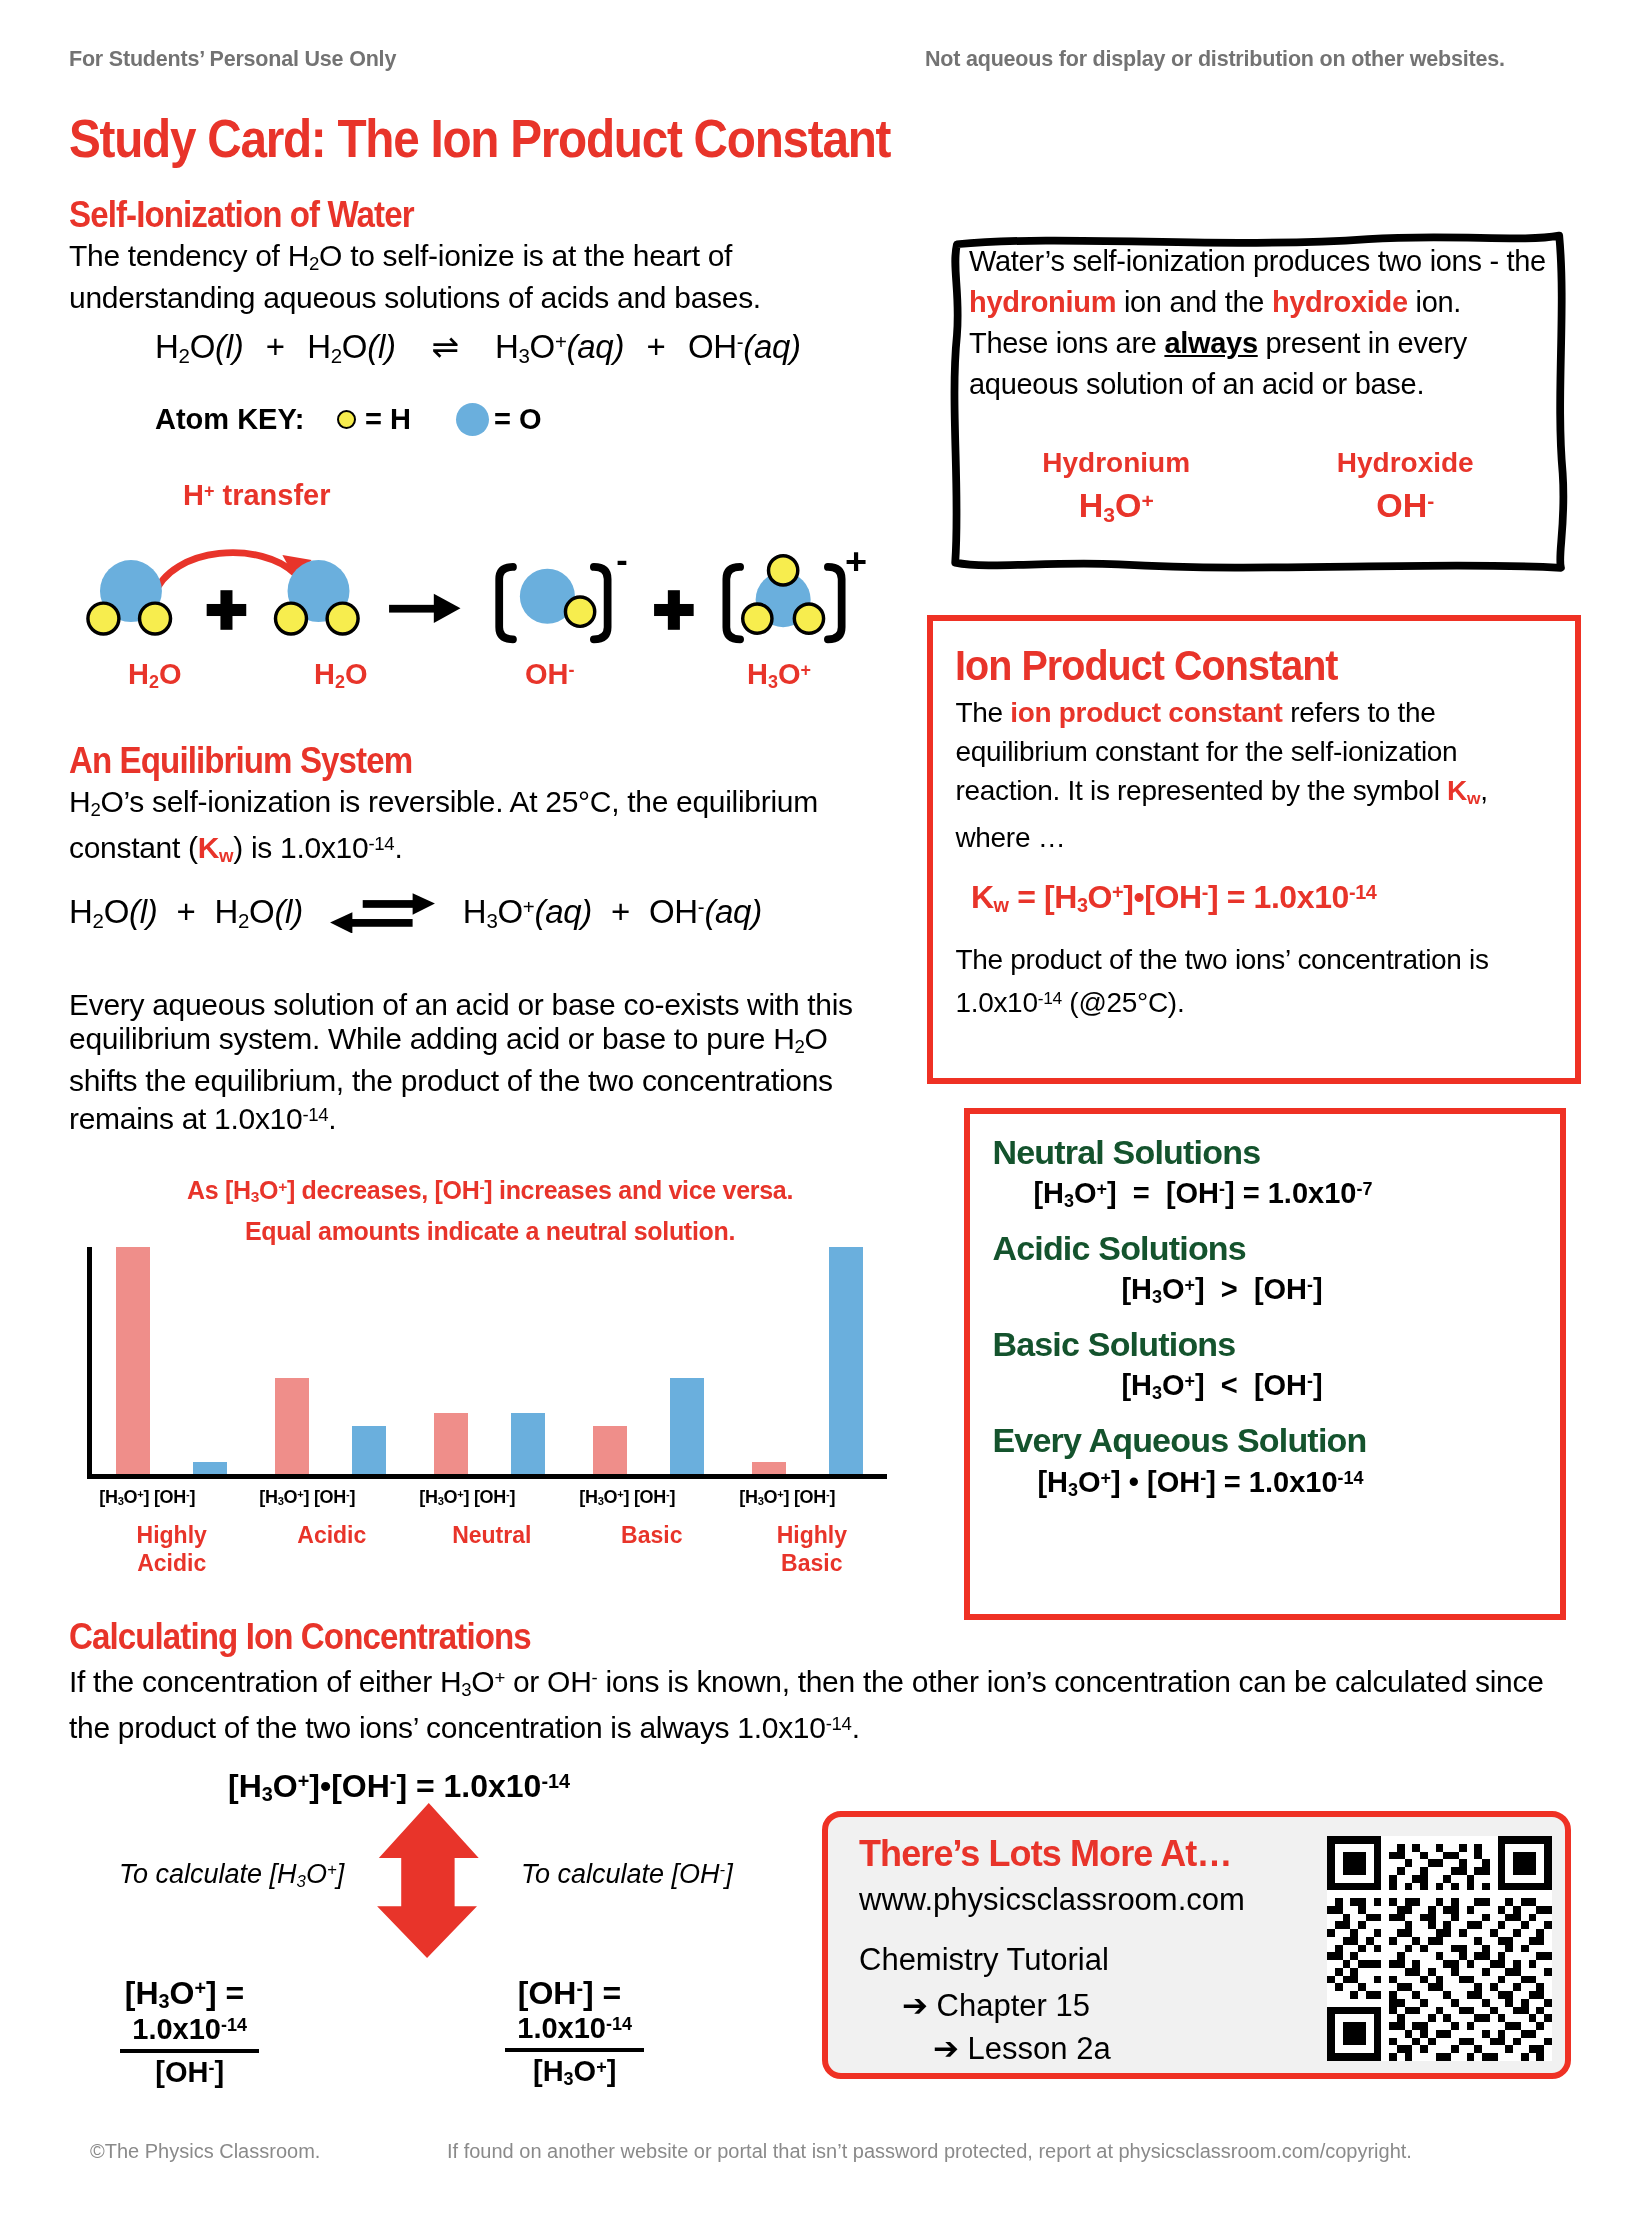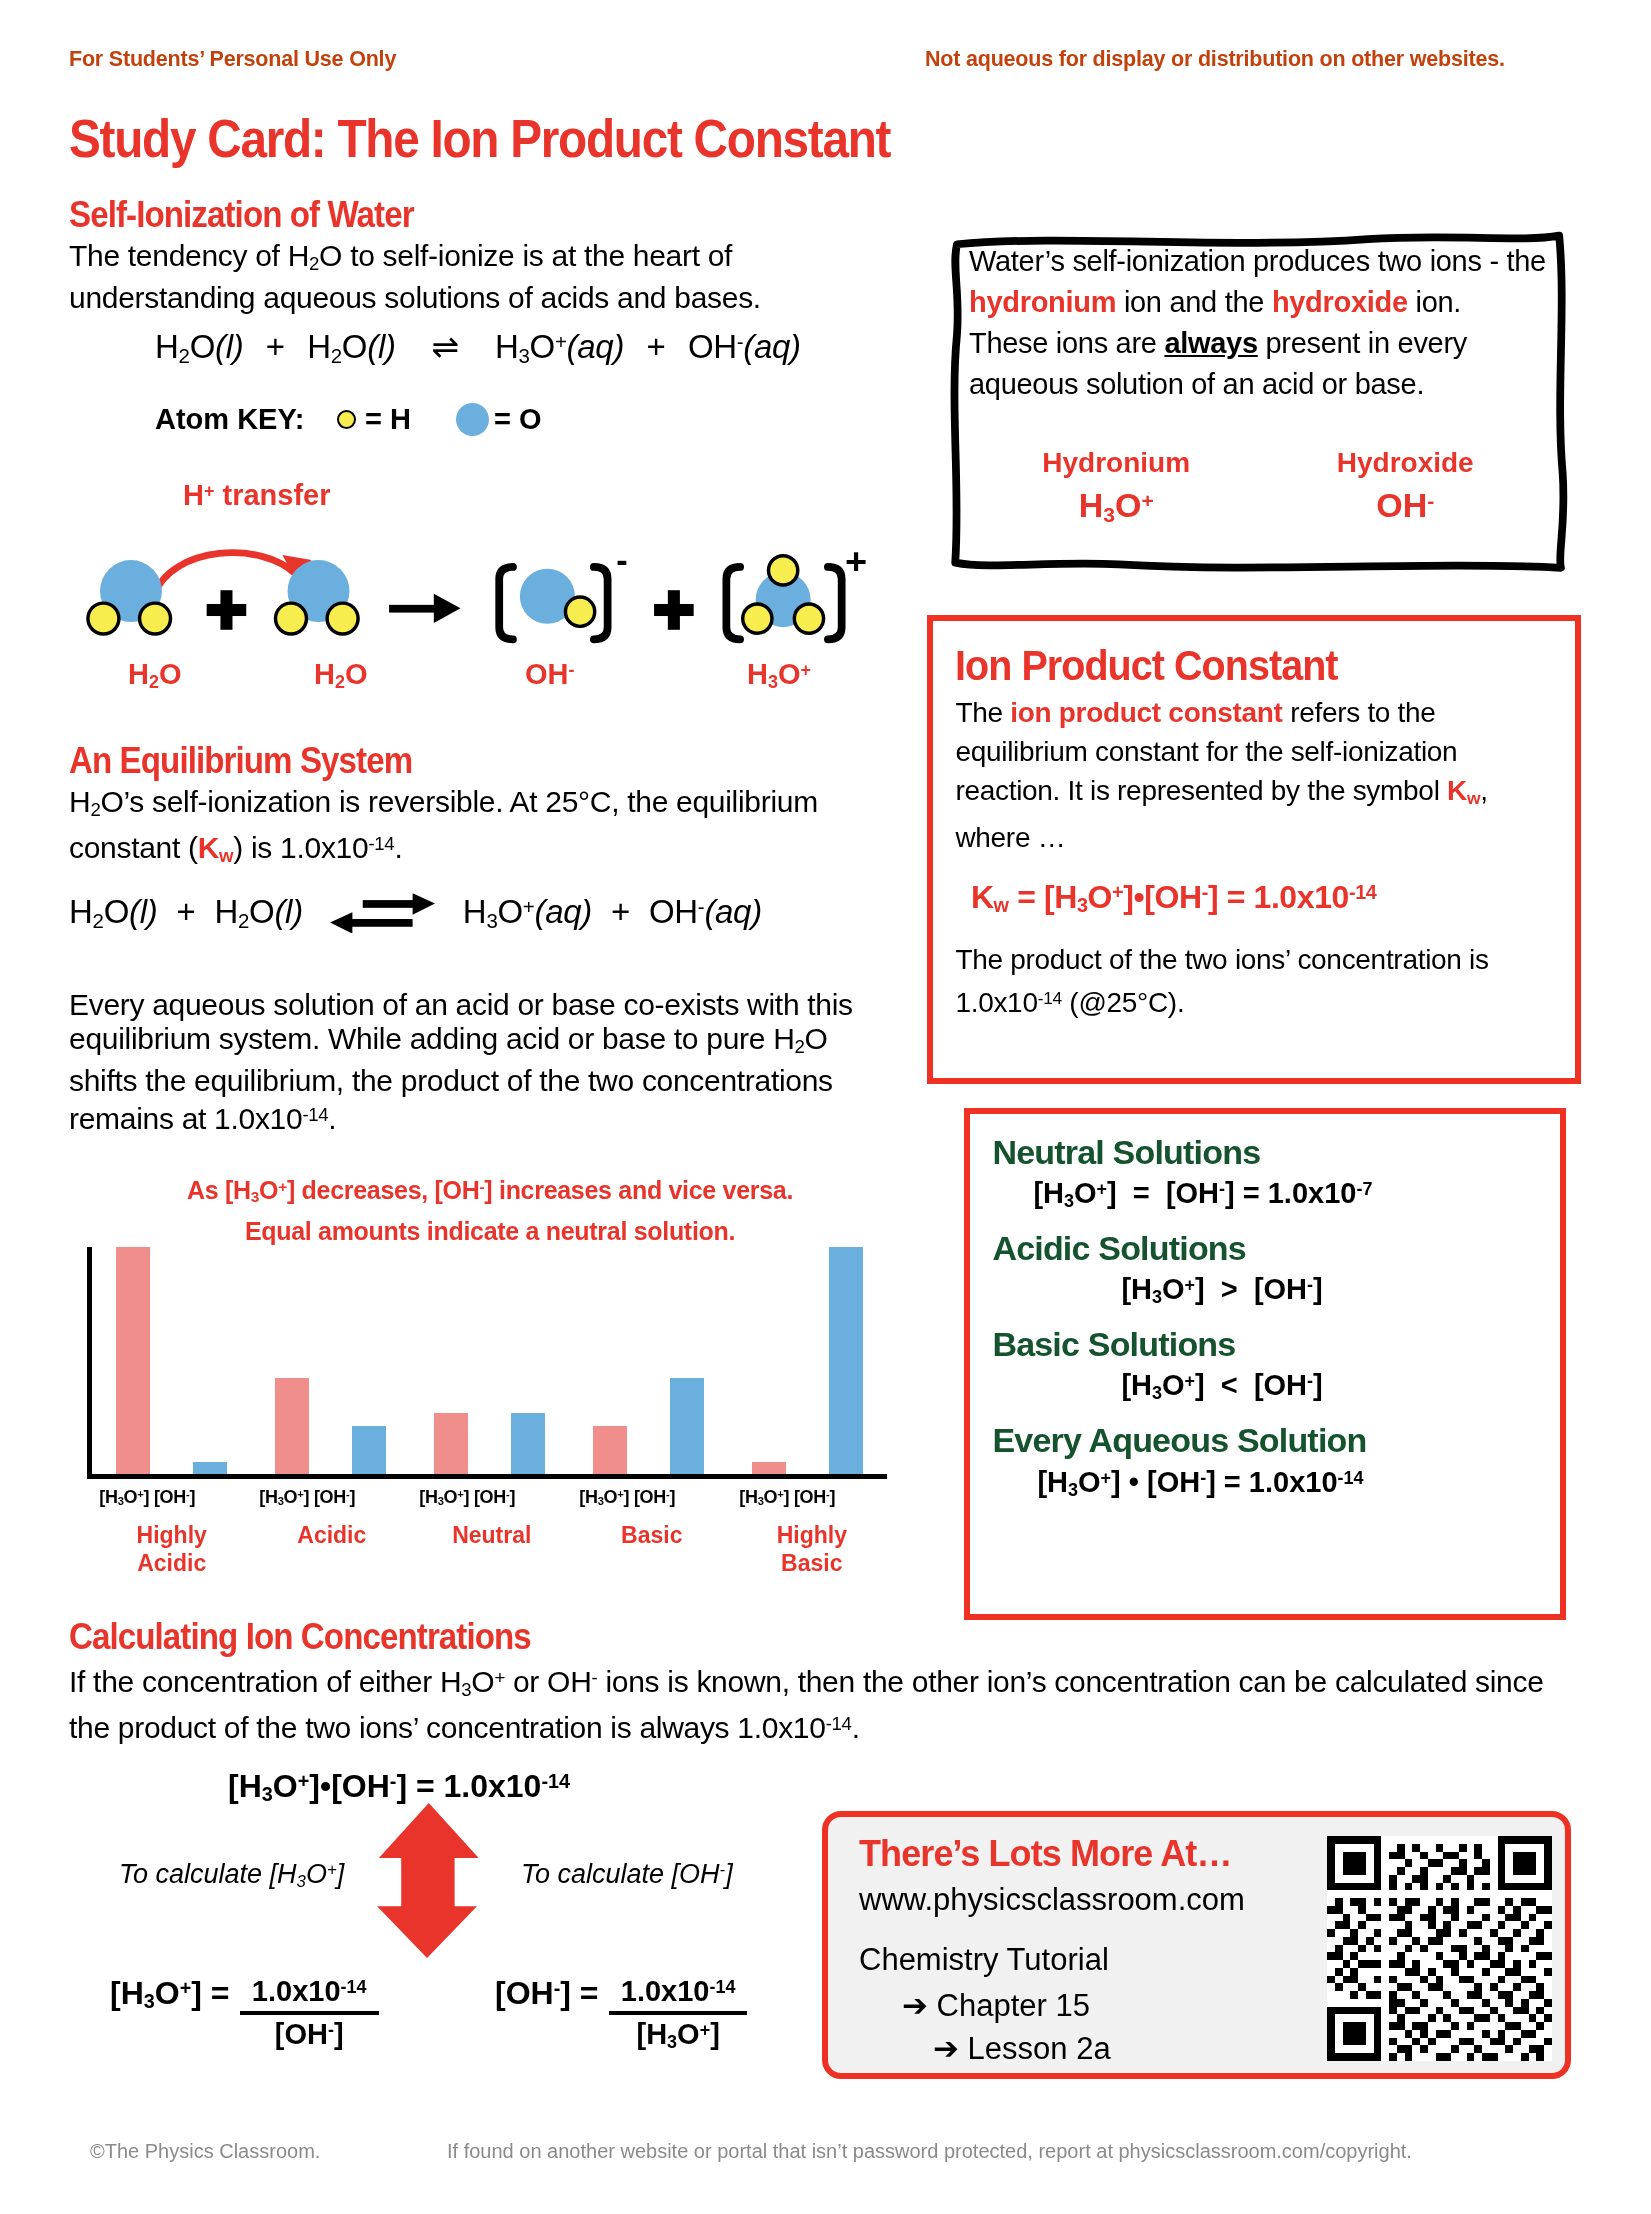--- a/index.html
+++ b/index.html
@@ -9,21 +9,21 @@
     background: #ffffff;
     font-family: "Liberation Sans", sans-serif;
     color: #000;
     overflow: hidden;
   }
   .page { position: relative; width: 1652px; height: 2215px; }
 
   
   .topnote {
     position: absolute; top: 47px; font-size: 21.5px;
-    color: #c2410c; font-weight: bold; letter-spacing: -0.2px;
+    color: #737373; font-weight: bold; letter-spacing: -0.2px;
   }
   .topnote.left  { left: 69px; }
   .topnote.right { left: 925px; }
 
   .maintitle {
     position: absolute; left: 69px; top: 108px;
     font-size: 53px; font-weight: bold; color: #e8342a;
     letter-spacing: -1.4px; transform: scaleX(0.90); transform-origin: left center;
     white-space: nowrap;
   }
@@ -138,21 +138,21 @@
     font-size: 32px; font-weight: bold; white-space: nowrap;
   }
   .tolabel {
     position: absolute; font-size: 27px; font-style: italic; white-space: nowrap;
   }
   .tolabel.l { left: 119px; top: 1859px; }
   .tolabel.r { left: 521px; top: 1859px; }
 
   .bigarrow { position: absolute; left: 284px; top: 1803px; }
 
-  .frac { position: absolute; font-weight: bold; white-space: nowrap; display: flex; align-items: flex-start; }
+  .frac { position: absolute; font-weight: bold; white-space: nowrap; display: flex; align-items: center; flex-direction: column; }
   .frac .lhs { font-size: 32px; }
   .frac .stack { display: inline-block; text-align: center; margin-left: 10.3px; }
   .frac .num { font-size: 29px; padding: 0 12px 2.6px; }
   .frac .den { font-size: 29px; padding: 3.4px 12px 0; border-top: 4.3px solid #000; }
   .frac.f1 { left: 110px; top: 1975px; }
   .frac.f2 { left: 495px; top: 1975px; }
 
   
   .sketchbox { position: absolute; left: 938px; top: 215px; width: 641px; height: 370px; }
   .sketchbox .inner {

